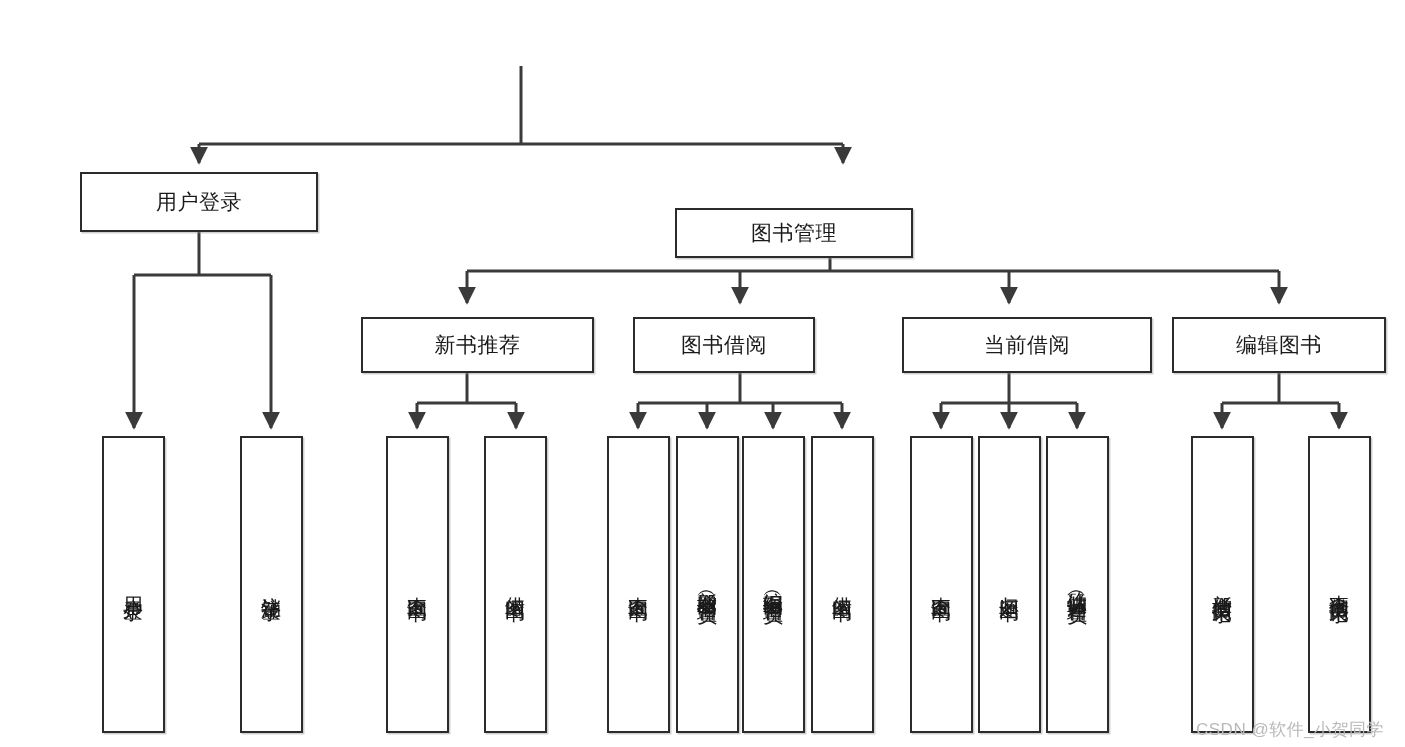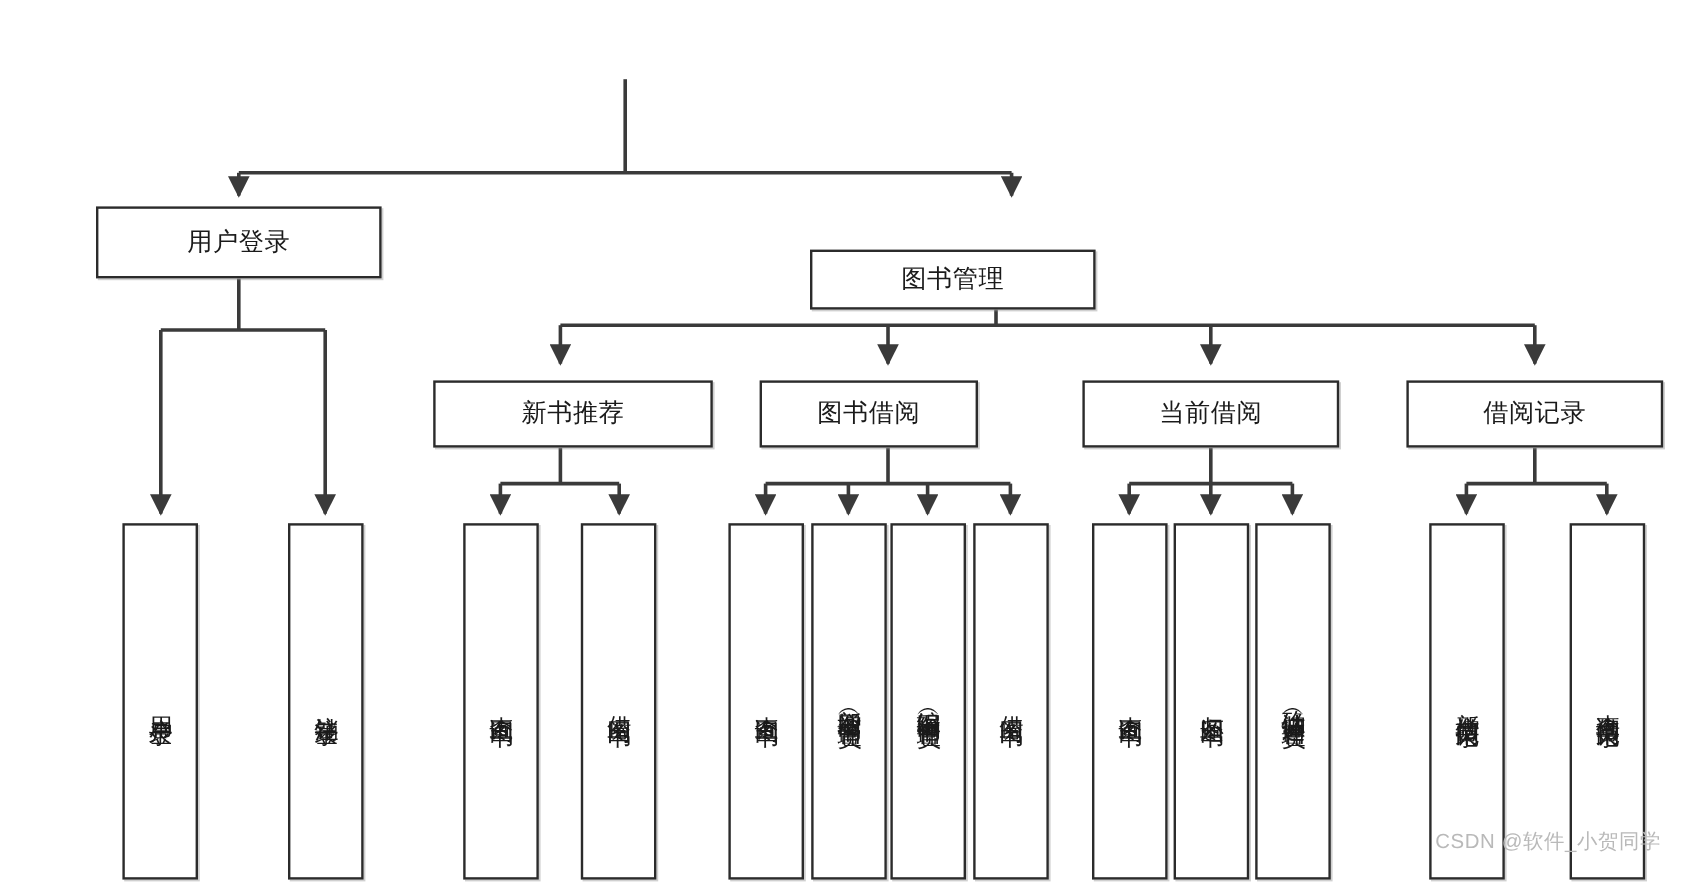--- a/index.html
+++ b/index.html
@@ -36,21 +36,21 @@
     writing-mode:vertical-rl;
     text-orientation:upright;
     font-size:20px;
     letter-spacing:2px;
     line-height:1.1;
     white-space:nowrap;
   }
   svg#wires{position:absolute;left:0;top:0;width:1405px;height:747px;z-index:1;}
   #watermark{
     position:absolute;
-    left:1196px;top:690px;
+    left:1196px;top:718px;
     font-size:17px;
     color:#b9b9b9;
     white-space:nowrap;
     z-index:5;
     letter-spacing:.5px;
   }
 </style>
 </head>
 <body>
 
@@ -113,25 +113,25 @@
   <div class="node" style="left:675px;top:172px;width:238px;height:50px;margin-top:36px;">
     <span class="lbl">图书管理</span>
   </div>
 
   <div class="node" style="left:361px;top:317px;width:233px;height:56px;">
     <span class="lbl">新书推荐</span>
   </div>
   <div class="node" style="left:633px;top:317px;width:182px;height:56px;">
     <span class="lbl">图书借阅</span>
   </div>
-  <div class="node" style="left:902px;top:317px;width:214px;height:56px;">
+  <div class="node" style="left:902px;top:317px;width:250px;height:56px;">
     <span class="lbl">当前借阅</span>
   </div>
   <div class="node" style="left:1172px;top:317px;width:214px;height:56px;">
-    <span class="lbl">借阅记录</span>
+    <span class="lbl">编辑图书</span>
   </div>
 
   <div class="node leaf" style="left:102px;top:436px;width:63px;height:297px;">
     <span class="lbl">用户登录</span>
   </div>
   <div class="node leaf" style="left:240px;top:436px;width:63px;height:297px;">
     <span class="lbl">注销登录</span>
   </div>
 
   <div class="node leaf" style="left:386px;top:436px;width:63px;height:297px;">

